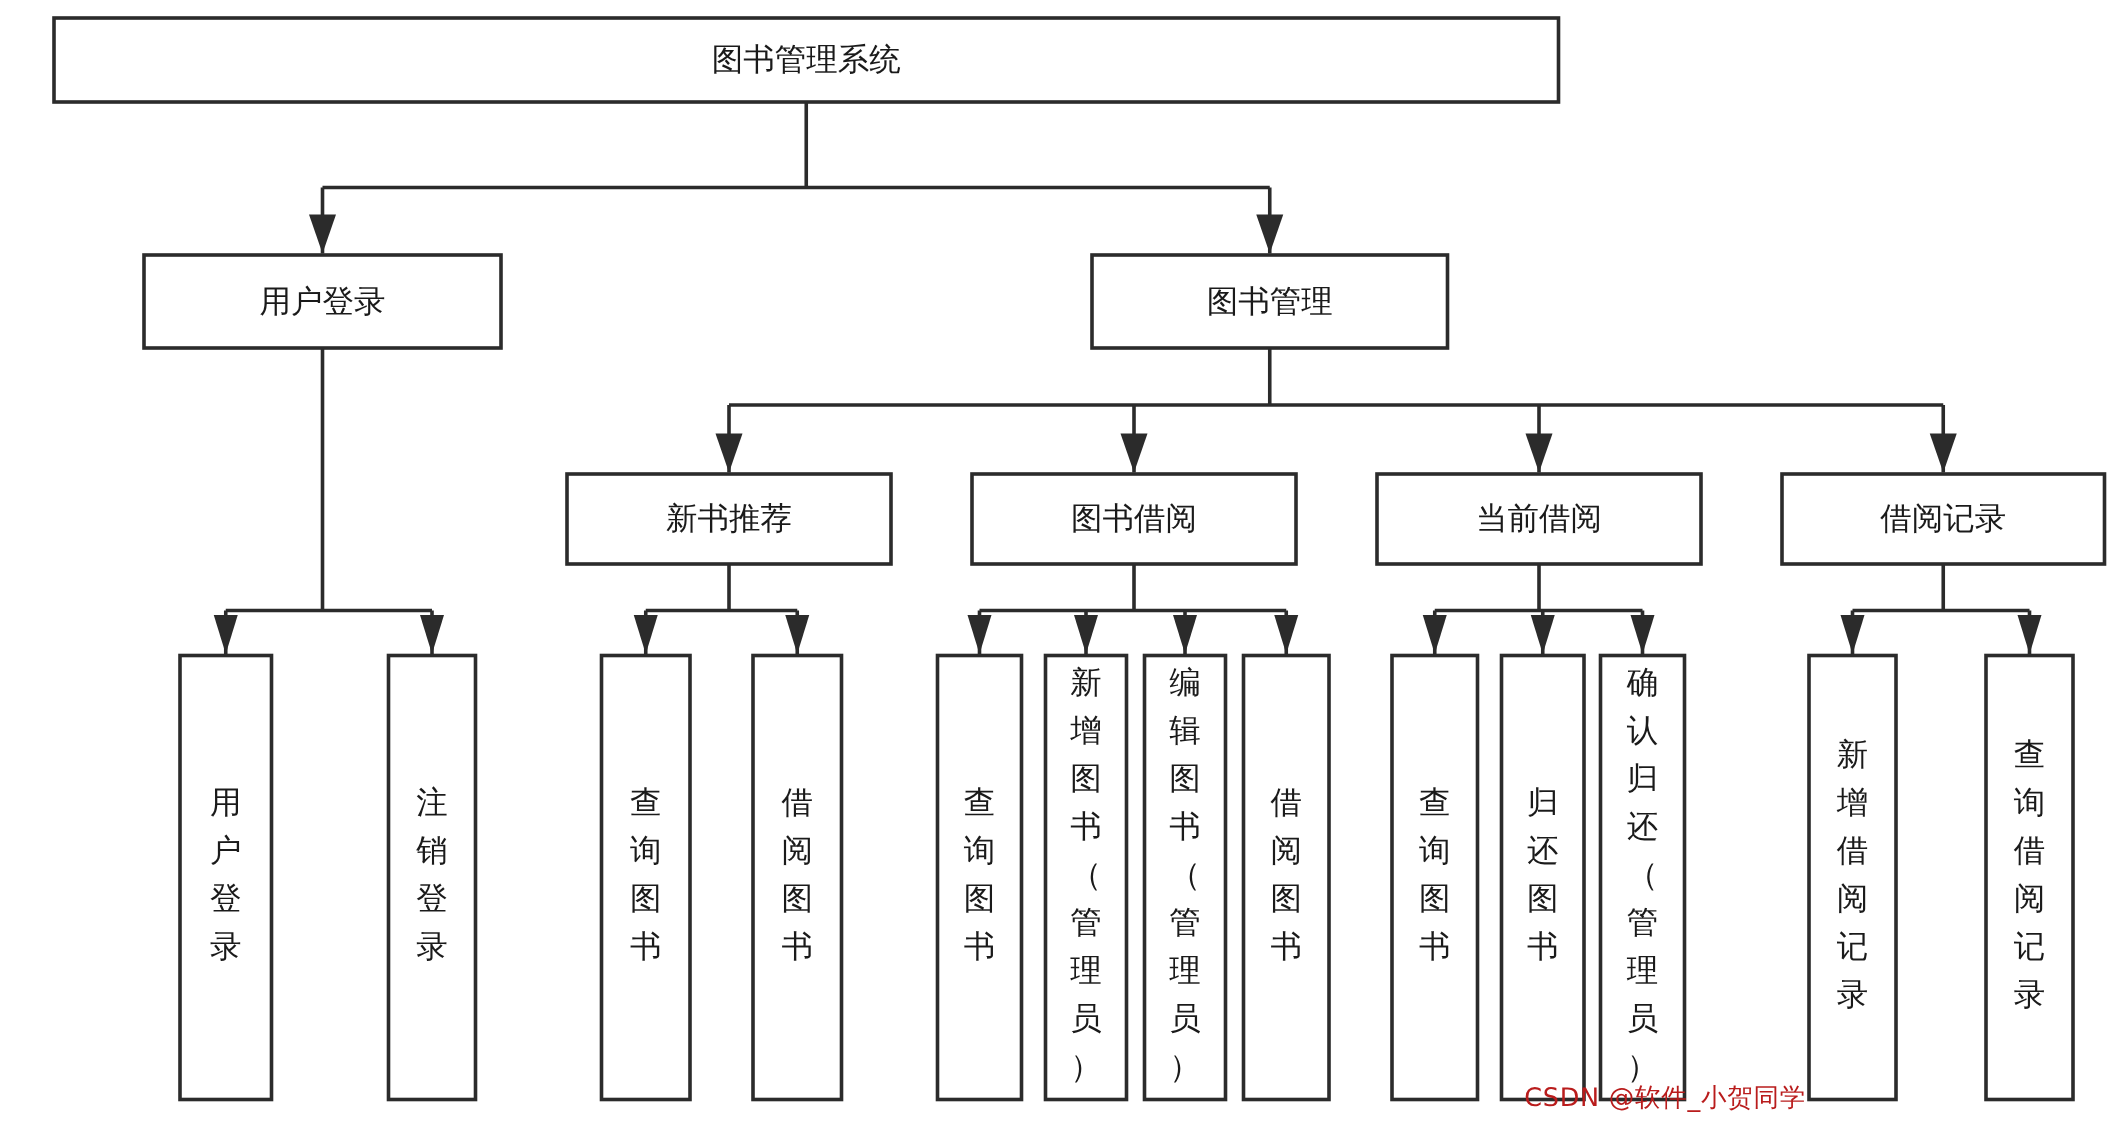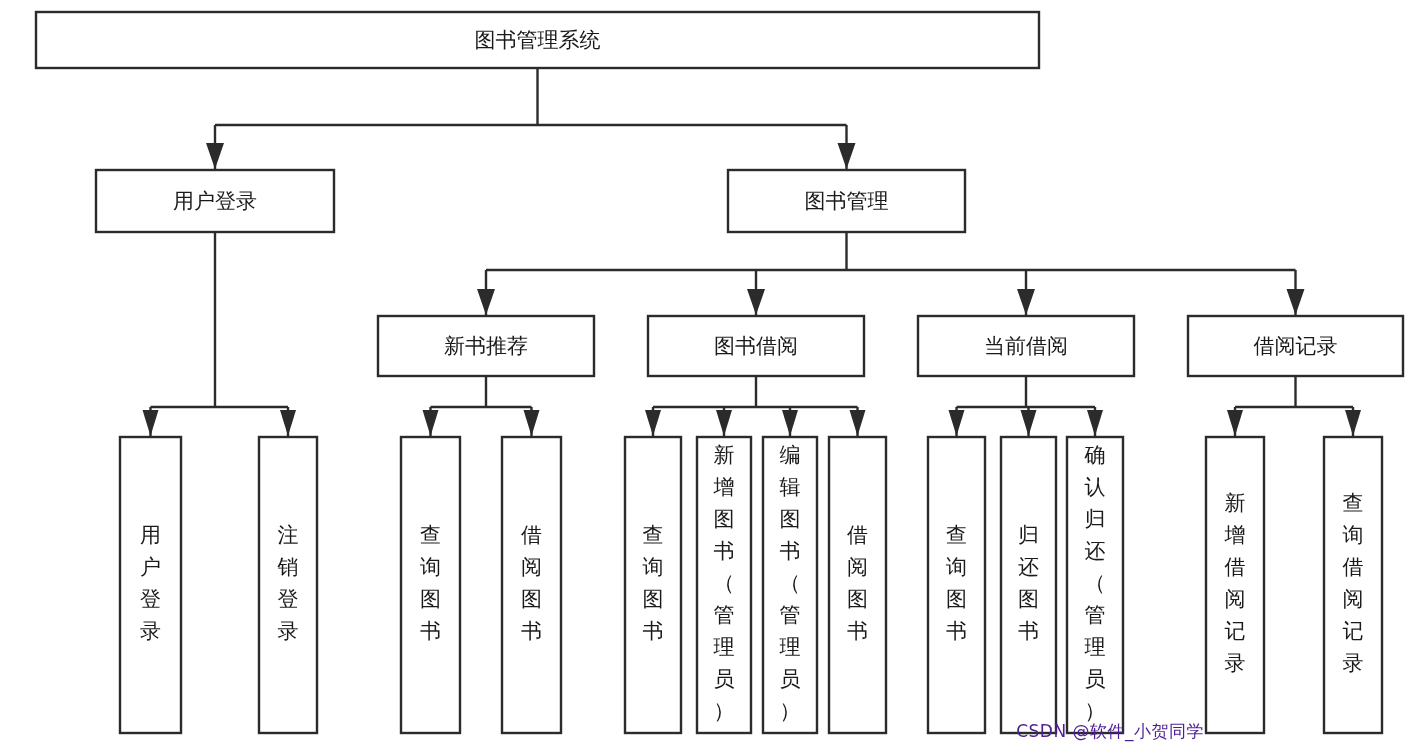--- a/index.html
+++ b/index.html
@@ -53,21 +53,21 @@
   .arrow-head {
     fill: #2b2b2b;
     stroke: none;
   }
   .watermark {
     position: absolute;
     right: 8px;
     bottom: 4px;
     font-family: "DejaVu Sans", "Liberation Sans", sans-serif;
     font-size: 17px;
-    color: #4c1d95;
+    color: #b91c1c;
     letter-spacing: 0.5px;
     white-space: nowrap;
     pointer-events: none;
   }
 </style>
 </head>
 <body>
 
 <div id="diagram-root">
   <svg class="flow" viewBox="0 0 1405 747" xmlns="http://www.w3.org/2000/svg">

